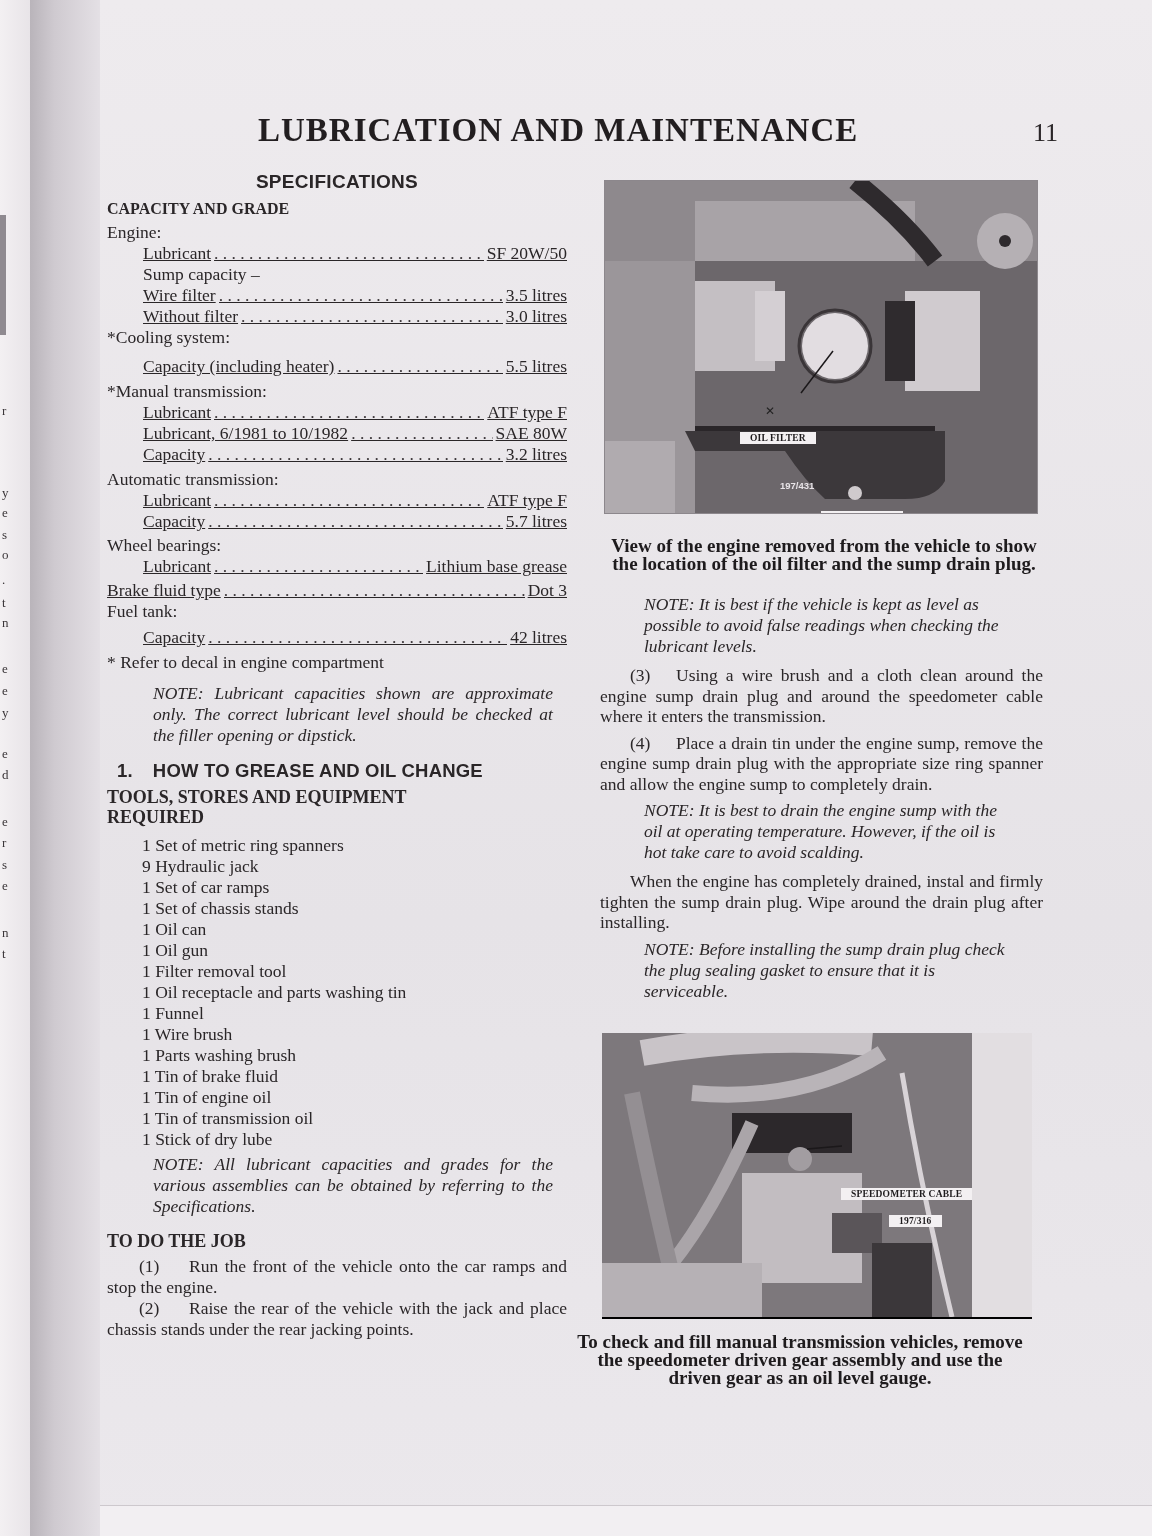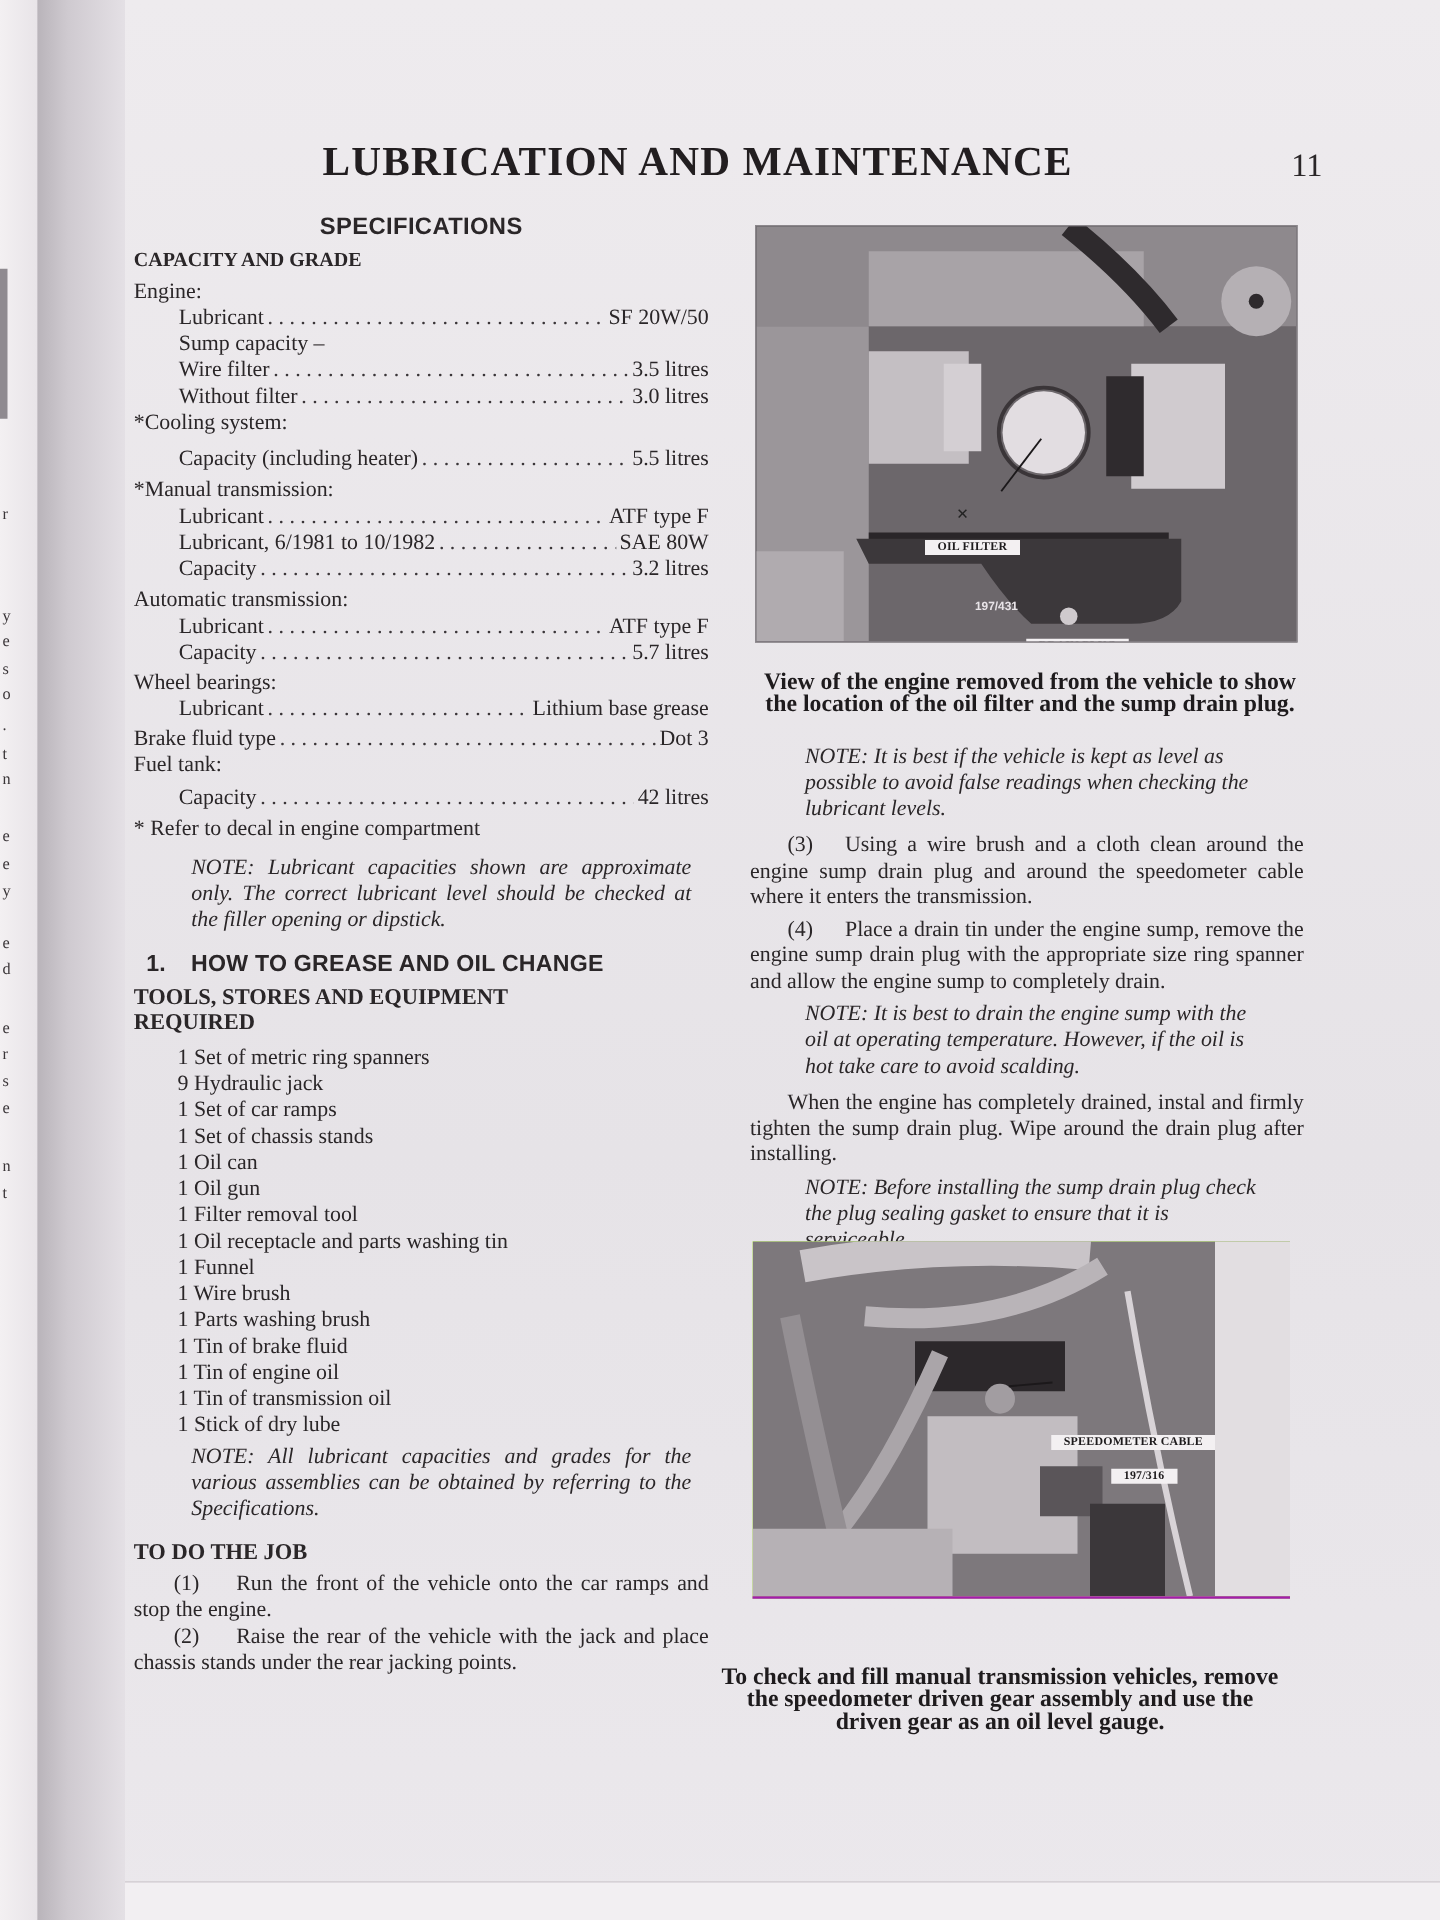--- a/index.html
+++ b/index.html
@@ -38,21 +38,21 @@
 
   
   .lcol { position: absolute; left: 107px; top: 165px; width: 460px; font-size: 17.5px; line-height: 21px; }
   .h-spec {
     font-family: "Liberation Sans", "DejaVu Sans", sans-serif;
     font-weight: bold; font-size: 19px; text-align: center; margin: 6px 0 6px 0;
     padding-left: 0px; letter-spacing: 0.3px;
   }
   .h-cap { font-weight: bold; font-size: 16px; margin: 2px 0 3px 0; }
   .spec-group { }
-  .spec-row { display: flex; align-items: flex-start; white-space: nowrap; }
+  .spec-row { display: flex; align-items: flex-start; white-space: nowrap; text-decoration: underline; }
   .spec-row.indent { padding-left: 36px; }
   .spec-row .label { flex: 0 0 auto; }
   .spec-row .dots { flex: 1 1 auto; overflow: hidden; margin: 0 3px; letter-spacing: 3px; color:#3a3538; }
   .spec-row .dots::before { content: ". . . . . . . . . . . . . . . . . . . . . . . . . . . . . . . . . . . . . . . . . . . . . . . . . . . ."; letter-spacing: 0; }
   .spec-row .value { flex: 0 0 auto; }
   .spec-line { white-space: nowrap; }
   .spec-line.indent { padding-left: 36px; }
   .footnote { margin-top: 1px; }
   .note {
     font-style: italic; padding-left: 46px; padding-right: 14px;
@@ -70,22 +70,22 @@
   .h-job { font-weight: bold; font-size: 18px; margin: 14px 0 4px 0; }
   .para { text-align: justify; margin: 0; }
   .para .step { display: inline-block; padding-left: 32px; width: 50px; }
 
   
   .figure1 {
     position: absolute; left: 604px; top: 180px; width: 432px; height: 332px;
     background: #5a5559; overflow: hidden; border: 1px solid #8c878c;
   }
   .figure2 {
-    position: absolute; left: 602px; top: 993px; width: 430px; height: 284px;
-    background: #bef264; overflow: hidden; border-bottom: 2px solid #a21caf;
+    position: absolute; left: 602px; top: 1033px; width: 430px; height: 284px;
+    background: #84cc16; overflow: hidden; border-bottom: 2px solid #000000;
   }
   .callout {
     position: absolute; background: #f3f0f2; color: #1e1b1d;
     font-family: Liberation Serif, serif; font-weight: bold;
     font-size: 9.5px; padding: 1px 10px; letter-spacing: 0.2px; margin-top: 48px;
   }
   .figref {
     position: absolute; font-family: "Liberation Sans", "DejaVu Sans", sans-serif;
     font-weight: bold; font-size: 9.5px; color:#1e1b1d;
   }

